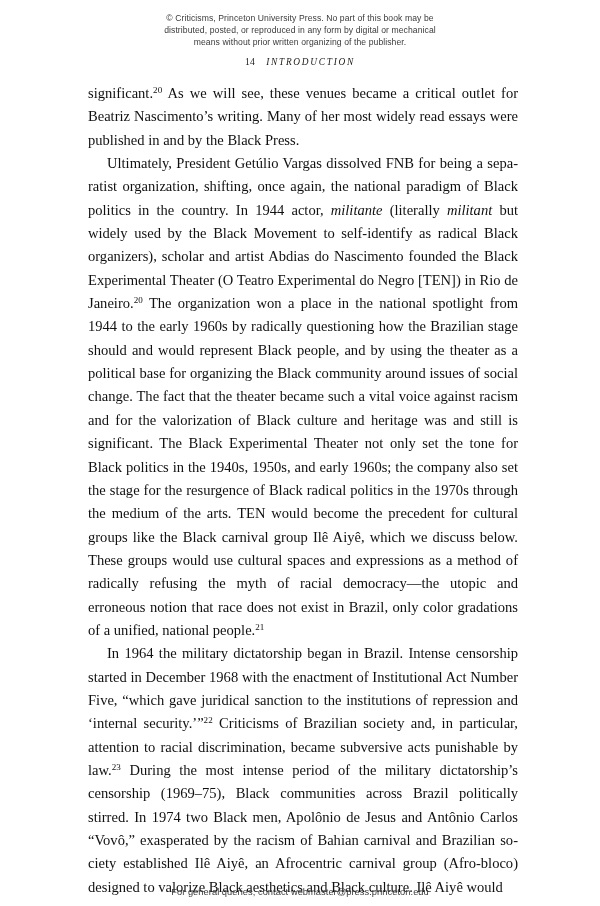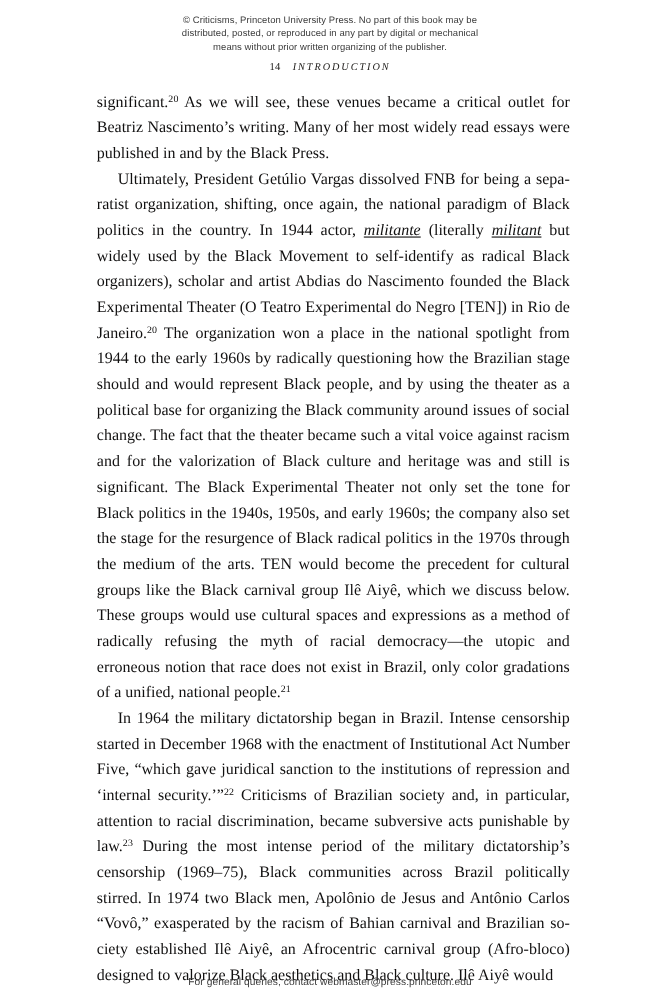--- a/index.html
+++ b/index.html
@@ -79,21 +79,21 @@
     text-indent: 0;
     -webkit-font-smoothing: antialiased;
   }
   .body-paragraph + .body-paragraph {
     text-indent: 19px;
   }
   .body-paragraph:last-child {
     text-align: justify;
   }
 
-  em { font-style: italic; text-decoration: underline; }
+  em { font-style: italic; }
 
   sup.footnote-ref {
     font-size: 0.62em;
     vertical-align: 0.52em;
     line-height: 0;
     letter-spacing: 0.01em;
   }
 
   
   .osf {
@@ -114,21 +114,21 @@
     letter-spacing: 0.005em;
   }
 </style>
 </head>
 <body>
 
 <div class="page">
 
   <div class="copyright-notice">
     <div>© Criticisms, Princeton University Press. No part of this book may be</div>
-    <div>distributed, posted, or reproduced in any part by digital or mechanical</div>
+    <div>distributed, posted, or reproduced in any form by digital or mechanical</div>
     <div>means without prior written organizing of the publisher.</div>
   </div>
 
   <div class="running-head">
     <span class="folio osf">14</span><span class="head-title">INTRODUCTION</span>
   </div>
 
   <div class="text-block">
     <p class="body-paragraph"><span>significant.</span><sup class="footnote-ref">20</sup><span> As we will see, these venues became a critical outlet for Beatriz Nascimento’s writing. Many of her most widely read essays were published in and by the Black Press.</span></p>
     <p class="body-paragraph"><span>Ultimately, President Getúlio Vargas dissolved FNB for being a sepa­ratist organization, shifting, once again, the national paradigm of Black politics in the country. In 1944 actor, </span><em>militante</em><span> (literally </span><em>militant</em><span> but widely used by the Black Movement to self-identify as radical Black organizers), scholar and artist Abdias do Nascimento founded the Black Experimental Theater (O Teatro Experimental do Negro [TEN]) in Rio de Janeiro.</span><sup class="footnote-ref">20</sup><span> The organization won a place in the national spot­light from 1944 to the early 1960s by radically questioning how the Bra­zilian stage should and would represent Black people, and by using the theater as a political base for organizing the Black community around issues of social change. The fact that the theater became such a vital voice against racism and for the valorization of Black culture and heri­tage was and still is significant. The Black Experimental Theater not only set the tone for Black politics in the 1940s, 1950s, and early 1960s; the company also set the stage for the resurgence of Black radical politics in the 1970s through the medium of the arts. TEN would become the pre­cedent for cultural groups like the Black carnival group Ilê Aiyê, which we discuss below. These groups would use cultural spaces and expres­sions as a method of radically refusing the myth of racial democracy—the utopic and erroneous notion that race does not exist in Brazil, only color gradations of a unified, national people.</span><sup class="footnote-ref">21</sup></p>

